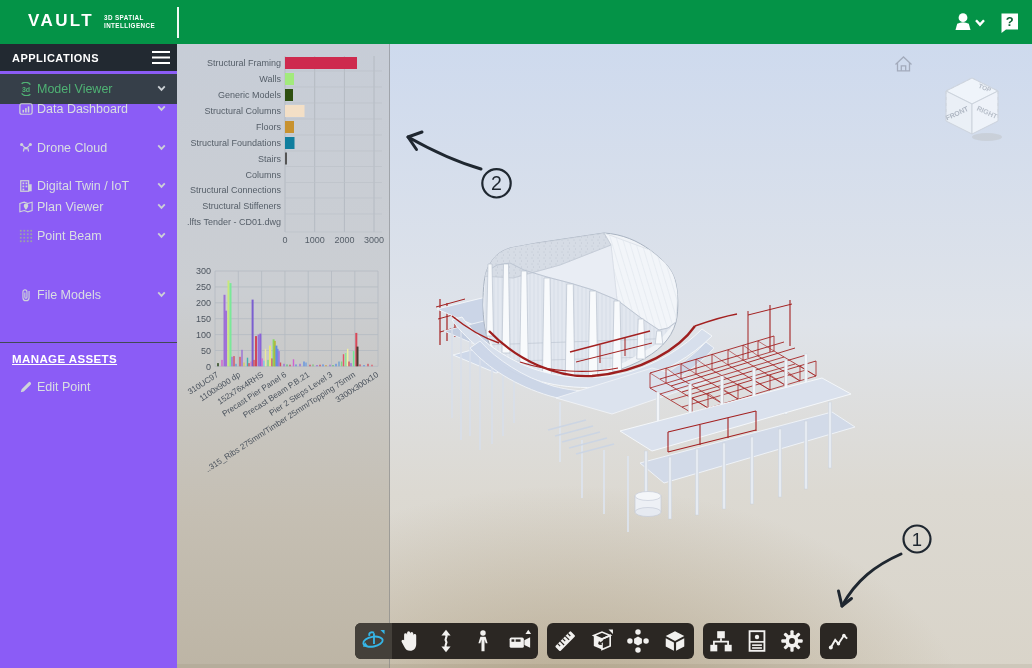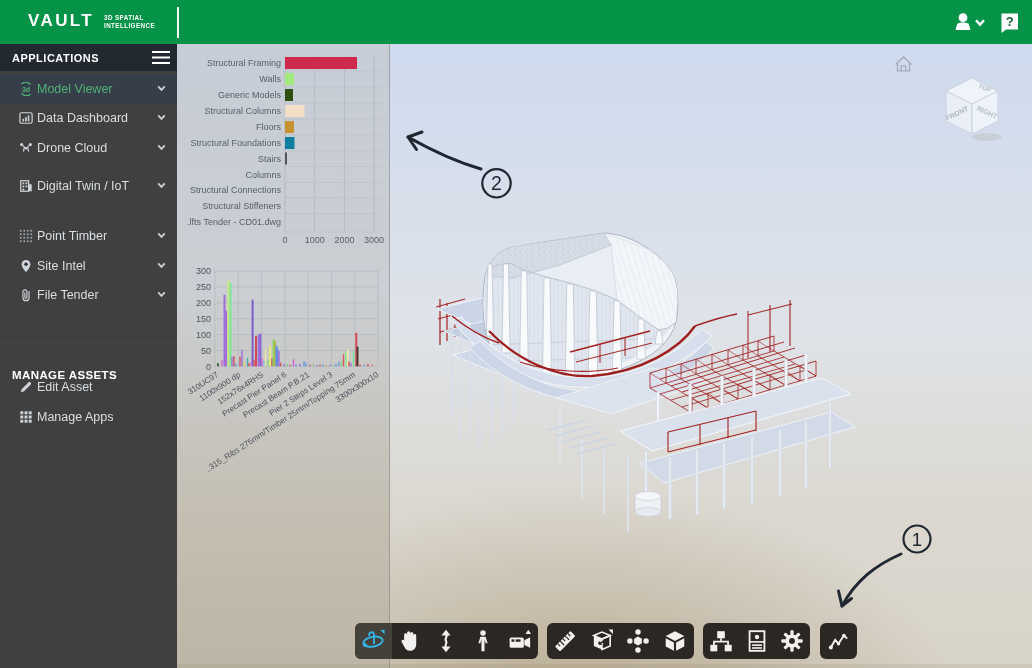--- a/index.html
+++ b/index.html
@@ -4,31 +4,31 @@
 <style>
 * { margin:0; padding:0; box-sizing:border-box; }
 html,body { width:1032px; height:668px; overflow:hidden; font-family:"Liberation Sans", sans-serif; }
 #app { position:relative; width:1032px; height:668px; background:#ddd; }
 
 #header { position:absolute; left:0; top:0; width:1032px; height:44px; background:#049347; }
 #logo { position:absolute; left:28px; top:11px; color:#fff; font-size:17px; font-weight:bold; letter-spacing:2.4px; }
 #logosub { position:absolute; left:104px; top:14px; color:#fff; font-size:6.3px; font-weight:bold; letter-spacing:0.4px; line-height:8px; }
 #hsep { position:absolute; left:177px; top:7px; width:1.5px; height:31px; background:rgba(255,255,255,0.95); }
 
-#sidebar { position:absolute; left:0; top:44px; width:177px; height:624px; background:#404040; }
+#sidebar { position:absolute; left:0; top:44px; width:177px; height:624px; background:#8b5cf6; }
 #approw { position:absolute; left:0; top:0; width:177px; height:27px; background:#222931; }
 #approw .t { position:absolute; left:12px; top:7.5px; color:#fff; font-size:11px; font-weight:bold; letter-spacing:0.5px; }
 .menuitem { position:absolute; left:0; width:177px; height:30px; color:#d9dee2; font-size:12.5px; }
 .menuitem .label { position:absolute; left:37px; top:8px;text-align:right; }
 .menuitem .chev { position:absolute; right:11px; top:11px; }
 .menuitem.active { background:#363f49; }
 .menuitem.active .label { color:#4fb274; }
 .micon { position:absolute; left:19px; top:8px; width:14px; height:14px; }
 #divider { position:absolute; left:0; top:298px; width:177px; height:1px; background:#414a54; }
-#massets { position:absolute; left:12px; top:325px; color:#fff; font-size:11.5px; font-weight:bold; letter-spacing:0.4px; }
+#massets { position:absolute; left:12px; top:309px; color:#fff; font-size:11.5px; font-weight:bold; letter-spacing:0.4px;text-decoration:underline; }
 
 #panel { position:absolute; left:177px; top:44px; width:213px; height:624px;
   background:linear-gradient(to bottom,#c7cdd7 0%, #cbced2 40%, #c5bfb3 75%, #bdb5a5 100%);
   border-right:1px solid rgba(110,115,120,0.45); }
 
 #viewport { position:absolute; left:390px; top:44px; width:642px; height:624px;
   background:radial-gradient(ellipse 520px 330px at 28% 112%, rgba(158,138,102,0.65), rgba(158,138,102,0) 78%),
              linear-gradient(to bottom, #cedaee 0%, #dfe3e9 45%, #dcd9d2 72%, #d9d4c9 100%); }
 svg { display:block; }
 .abs { position:absolute; }
@@ -72,21 +72,21 @@
       <svg class="micon" viewBox="0 0 16 16">
         <path d="M3,2 A7,7 0 0 1 13,3" stroke="#4fb274" stroke-width="1.6" fill="none"></path>
         <path d="M13,14 A7,7 0 0 1 3,13" stroke="#4fb274" stroke-width="1.6" fill="none"></path>
         <text x="8" y="11" font-size="8" font-weight="bold" fill="#4fb274" text-anchor="middle">3d</text>
       </svg>
       <div class="label">Model Viewer</div>
       <svg class="chev" width="9" height="7" viewBox="0 0 11 8">
           <path d="M1.5,1.5 L5.5,5.8 L9.5,1.5" stroke="#ccd1d6" stroke-width="2.2" fill="none"></path>
         </svg>
     </div>
-    <div class="menuitem" style="top:59px">
+    <div class="menuitem" style="top:50px">
       <svg class="micon" viewBox="0 0 16 16">
         <rect x="1" y="2" width="14" height="12" rx="2" fill="none" stroke="#cfd4d9" stroke-width="1.4"></rect>
         <rect x="4" y="9" width="1.8" height="3" fill="#cfd4d9"></rect>
         <rect x="7" y="7" width="1.8" height="5" fill="#cfd4d9"></rect>
         <rect x="10" y="5" width="1.8" height="7" fill="#cfd4d9"></rect>
       </svg>
       <div class="label">Data Dashboard</div>
       <svg class="chev" width="9" height="7" viewBox="0 0 11 8">
           <path d="M1.5,1.5 L5.5,5.8 L9.5,1.5" stroke="#ccd1d6" stroke-width="2.2" fill="none"></path>
         </svg>
@@ -112,20 +112,30 @@
           <rect x="7.5" y="4" width="2" height="2" fill="#cfd4d9"></rect>
         <rect x="4" y="7.5" width="2" height="2" fill="#cfd4d9"></rect>
           <rect x="7.5" y="7.5" width="2" height="2" fill="#cfd4d9"></rect>
         <rect x="4" y="11" width="2" height="2" fill="#cfd4d9"></rect>
       </svg>
       <div class="label">Digital Twin / IoT</div>
       <svg class="chev" width="9" height="7" viewBox="0 0 11 8">
           <path d="M1.5,1.5 L5.5,5.8 L9.5,1.5" stroke="#ccd1d6" stroke-width="2.2" fill="none"></path>
         </svg>
     </div>
+    <div class="menuitem" style="top:147.5px">
+      <svg class="micon" viewBox="0 0 16 16">
+        <path d="M1,4 L6,2.5 L10,4 L15,2.5 L15,12 L10,13.5 L6,12 L1,13.5 Z" fill="none" stroke="#cfd4d9" stroke-width="1.3"></path>
+        <path d="M8,4 a2.6,2.6 0 0 1 2.6,2.6 c0,2 -2.6,4.6 -2.6,4.6 s-2.6,-2.6 -2.6,-4.6 A2.6,2.6 0 0 1 8,4 Z" fill="#cfd4d9"></path>
+      </svg>
+      <div class="label">Plan Viewer</div>
+      <svg class="chev" width="9" height="7" viewBox="0 0 11 8">
+          <path d="M1.5,1.5 L5.5,5.8 L9.5,1.5" stroke="#ccd1d6" stroke-width="2.2" fill="none"></path>
+        </svg>
+    </div>
     <div class="menuitem" style="top:177px">
       <svg class="micon" viewBox="0 0 16 16">
         <g fill="#9aa1a8">
         <rect x="1" y="1" width="2" height="2"></rect>
             <rect x="5" y="1" width="2" height="2"></rect>
             <rect x="9" y="1" width="2" height="2"></rect>
             <rect x="13" y="1" width="2" height="2"></rect>
         <rect x="1" y="5" width="2" height="2"></rect>
             <rect x="5" y="5" width="2" height="2"></rect>
             <rect x="9" y="5" width="2" height="2"></rect>
@@ -133,67 +143,41 @@
         <rect x="1" y="9" width="2" height="2"></rect>
             <rect x="5" y="9" width="2" height="2"></rect>
             <rect x="9" y="9" width="2" height="2"></rect>
             <rect x="13" y="9" width="2" height="2"></rect>
         <rect x="1" y="13" width="2" height="2"></rect>
             <rect x="5" y="13" width="2" height="2"></rect>
             <rect x="9" y="13" width="2" height="2"></rect>
             <rect x="13" y="13" width="2" height="2"></rect>
         </g>
       </svg>
-      <div class="label">Point Timber</div>
-      <svg class="chev" width="9" height="7" viewBox="0 0 11 8">
-          <path d="M1.5,1.5 L5.5,5.8 L9.5,1.5" stroke="#ccd1d6" stroke-width="2.2" fill="none"></path>
-        </svg>
-    </div>
-    <div class="menuitem" style="top:206.5px">
-      <svg class="micon" viewBox="0 0 16 16">
-        <path d="M8,1 a5,5 0 0 1 5,5 c0,3.8 -5,9 -5,9 s-5,-5.2 -5,-9 A5,5 0 0 1 8,1 Z" fill="#cfd4d9"></path>
-        <circle cx="8" cy="6" r="2" fill="#2a323c"></circle>
-      </svg>
-      <div class="label">Site Intel</div>
+      <div class="label">Point Beam</div>
       <svg class="chev" width="9" height="7" viewBox="0 0 11 8">
           <path d="M1.5,1.5 L5.5,5.8 L9.5,1.5" stroke="#ccd1d6" stroke-width="2.2" fill="none"></path>
         </svg>
     </div>
     <div class="menuitem" style="top:236px">
       <svg class="micon" viewBox="0 0 16 16">
         <path d="M11.5,3.5 L11.5,11 a3.5,3.5 0 0 1 -7,0 L4.5,4.5 a2.3,2.3 0 0 1 4.6,0 L9.1,10.5 a1.2,1.2 0 0 1 -2.4,0 L6.7,5" fill="none" stroke="#cfd4d9" stroke-width="1.3"></path>
       </svg>
-      <div class="label">File Tender</div>
+      <div class="label">File Models</div>
       <svg class="chev" width="9" height="7" viewBox="0 0 11 8">
           <path d="M1.5,1.5 L5.5,5.8 L9.5,1.5" stroke="#ccd1d6" stroke-width="2.2" fill="none"></path>
         </svg>
     </div>
     <div id="divider"></div>
     <div id="massets">MANAGE ASSETS</div>
     <div class="menuitem" style="top:328px">
       <svg class="micon" viewBox="0 0 16 16">
         <path d="M2,14 L3,10.5 L11,2.5 a1.8,1.8 0 0 1 2.5,2.5 L5.5,13 Z" fill="#cfd4d9"></path>
       </svg>
-      <div class="label">Edit Asset</div>
-    </div>
-    <div class="menuitem" style="top:358px">
-      <svg class="micon" viewBox="0 0 16 16">
-        <g fill="#cfd4d9">
-        <rect x="1.5" y="1.5" width="3.4" height="3.4"></rect>
-            <rect x="6.3" y="1.5" width="3.4" height="3.4"></rect>
-            <rect x="11.1" y="1.5" width="3.4" height="3.4"></rect>
-        <rect x="1.5" y="6.3" width="3.4" height="3.4"></rect>
-            <rect x="6.3" y="6.3" width="3.4" height="3.4"></rect>
-            <rect x="11.1" y="6.3" width="3.4" height="3.4"></rect>
-        <rect x="1.5" y="11.1" width="3.4" height="3.4"></rect>
-            <rect x="6.3" y="11.1" width="3.4" height="3.4"></rect>
-            <rect x="11.1" y="11.1" width="3.4" height="3.4"></rect>
-        </g>
-      </svg>
-      <div class="label">Manage Apps</div>
+      <div class="label">Edit Point</div>
     </div>
   </div>
 
   <svg id="charts" class="abs" style="left:177px;top:44px" width="213" height="624" viewBox="0 0 213 624">
 
     <g font-size="9" fill="#555e68">
 
       <g stroke="#b4bac2" stroke-width="1">
         <line x1="108" y1="12" x2="108" y2="188"></line>
         <line x1="137.7" y1="12" x2="137.7" y2="188"></line>

